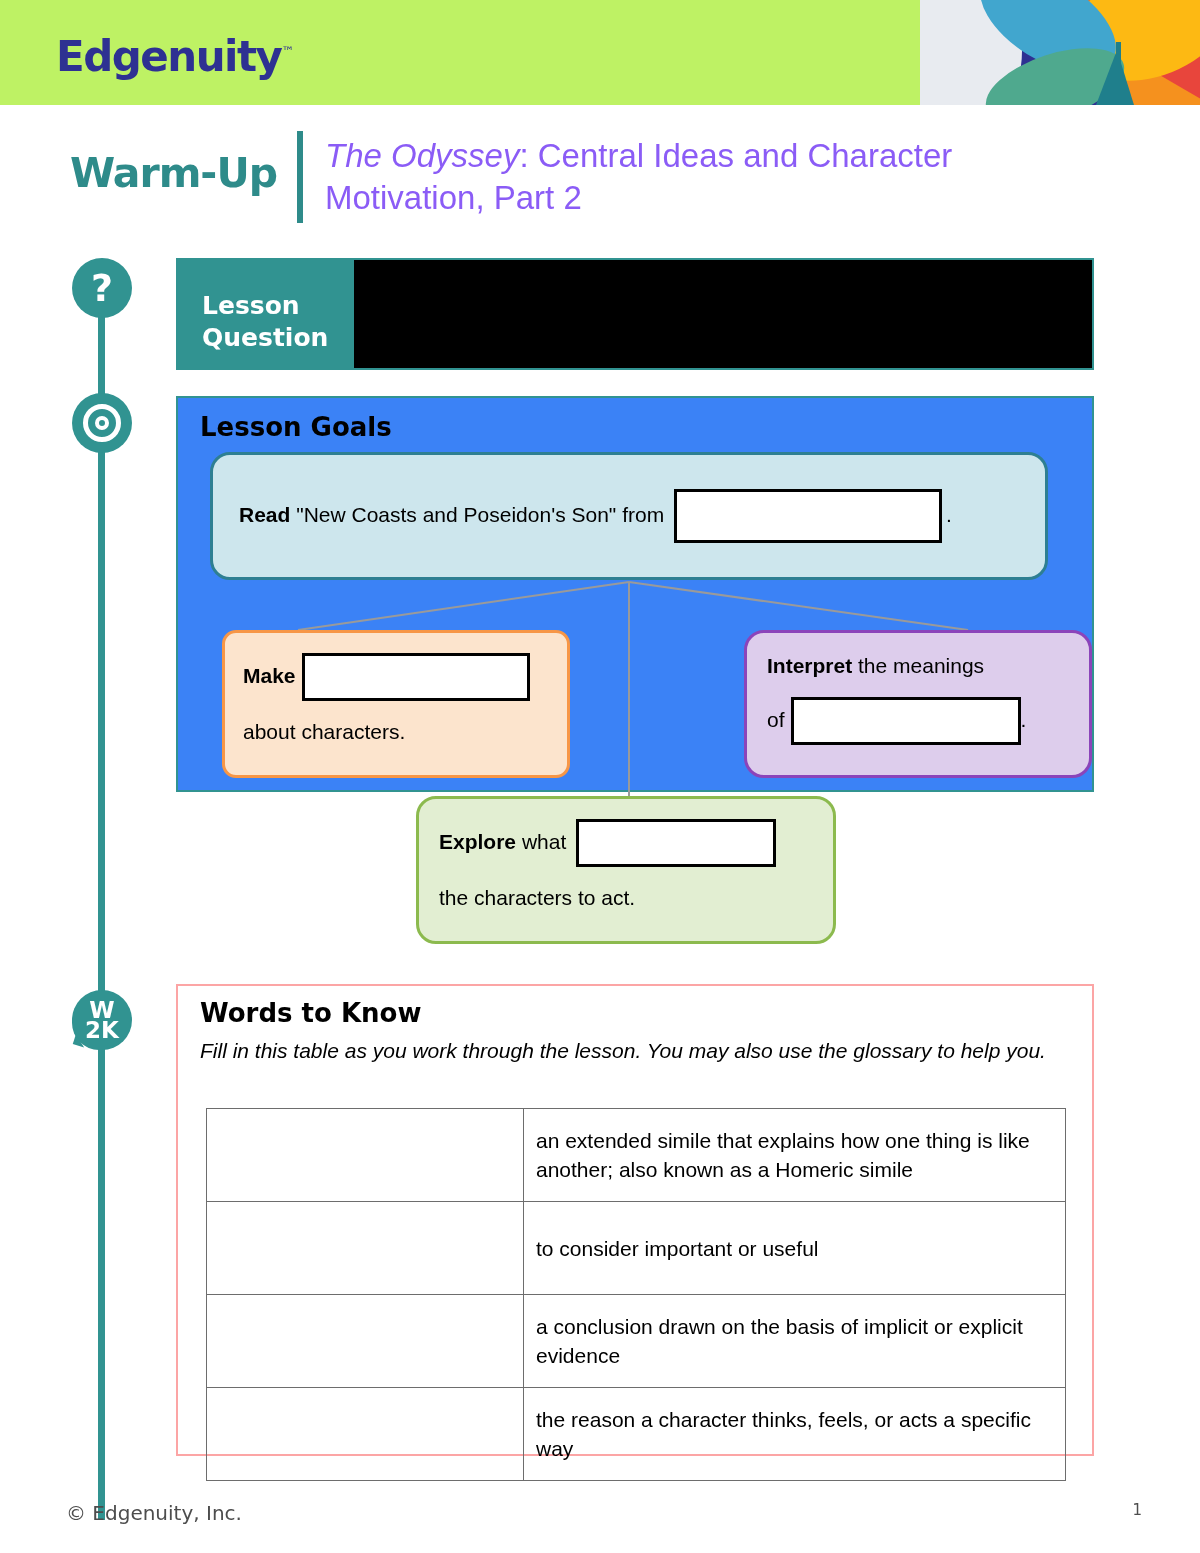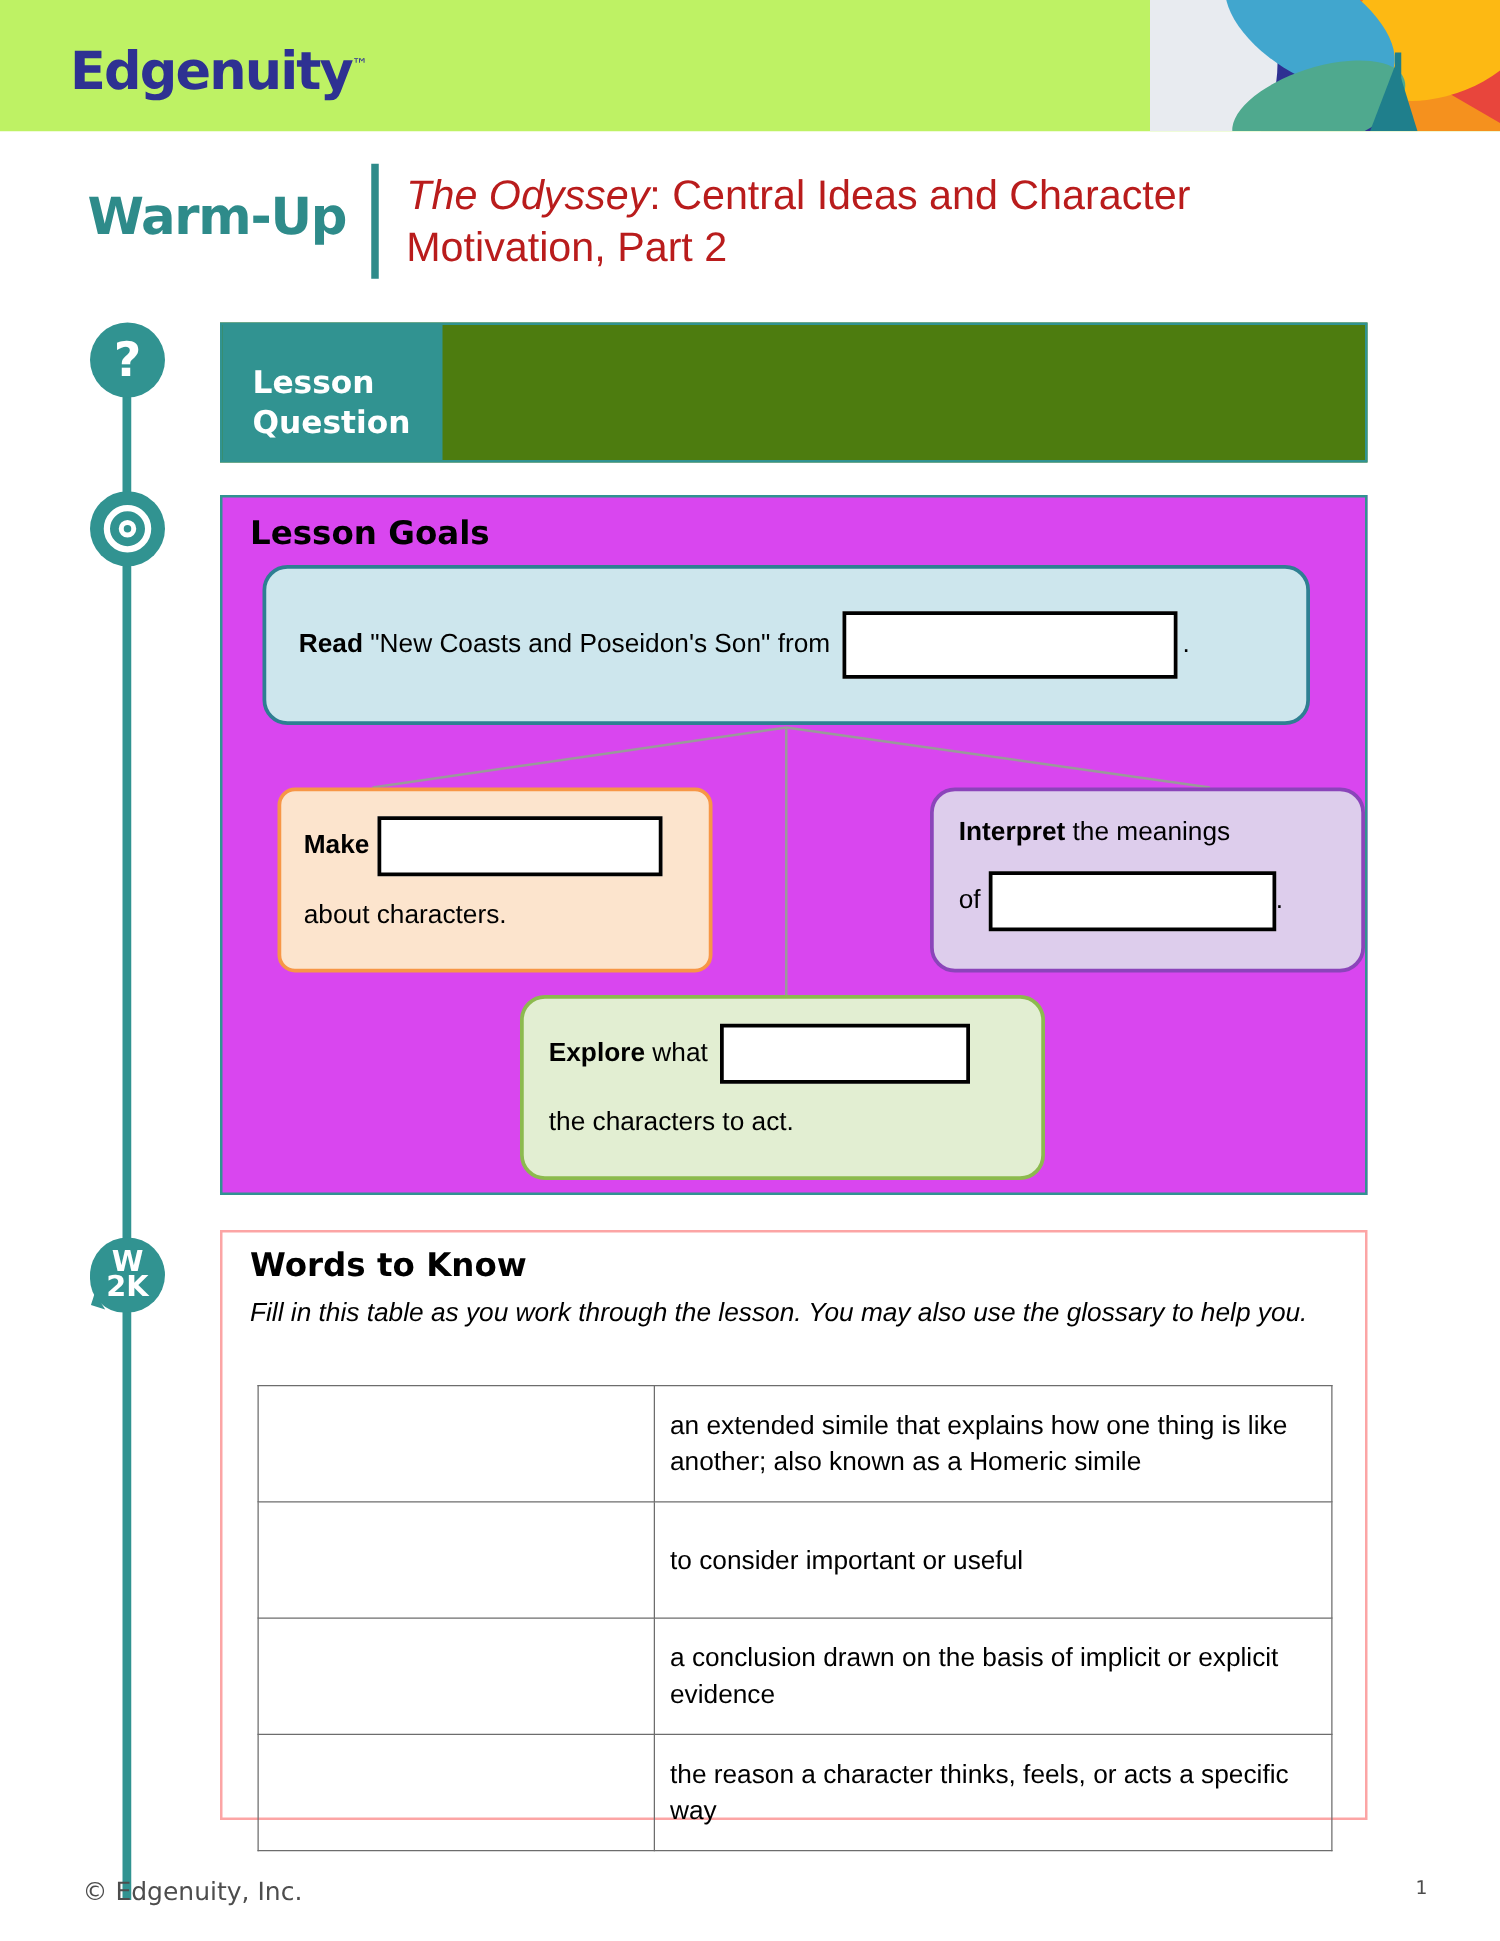--- a/index.html
+++ b/index.html
@@ -65,21 +65,21 @@
     left: 297px; top: 12px;
     width: 6px; height: 92px;
     background: #2e8b8a;
   }
   .lesson-title {
     position: absolute;
     left: 325px; top: 16px;
     width: 790px;
     font-size: 33px;
     line-height: 42px;
-    color: #b91c1c;
+    color: #8b5cf6;
     font-family: "Liberation Sans", sans-serif;
   }
   .lesson-title .ital { font-style: italic; }
 
   
   .spine {
     position: absolute;
     left: 98px; top: 280px;
     width: 7px; height: 1240px;
     background: #319391;
@@ -130,44 +130,44 @@
     transform: rotate(18deg);
   }
 
   
   .lq-wrap {
     position: absolute;
     left: 176px; top: 258px;
     width: 918px; height: 112px;
     border: 2px solid #319391;
     box-sizing: border-box;
-    background: #4d7c0f;
+    background: #000000;
   }
   .lq-label {
     position: absolute;
     left: 0; top: 0;
     width: 176px; height: 108px;
     background: #319391;
     color: #ffffff;
     font-size: 25px;
     font-weight: bold;
     line-height: 32px;
     padding: 30px 0 0 24px;
     box-sizing: border-box;
     font-family: "DejaVu Sans", sans-serif;
   }
 
   
   .goals-panel {
     position: absolute;
     left: 176px; top: 396px;
-    width: 918px; height: 560px;
+    width: 918px; height: 396px;
     border: 2px solid #319391;
     box-sizing: border-box;
-    background: #d946ef;
+    background: #3b82f6;
   }
   .goals-heading {
     position: absolute;
     left: 22px; top: 14px;
     font-size: 26px;
     font-weight: bold;
     font-family: "DejaVu Sans", sans-serif;
   }
 
   .goal-box {

